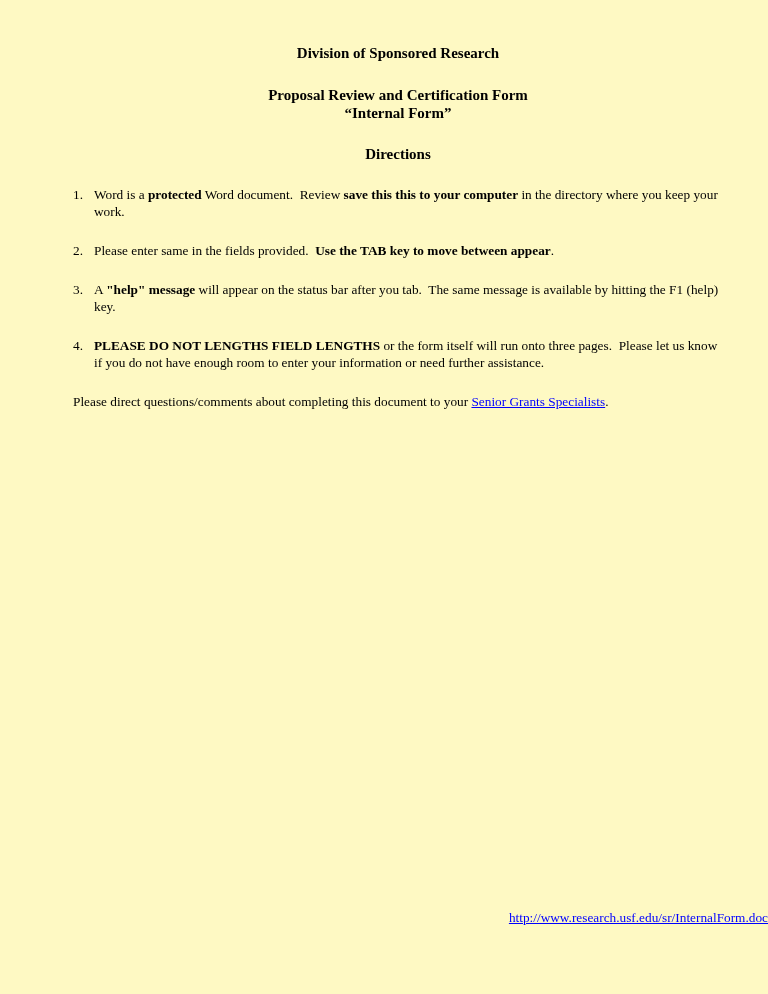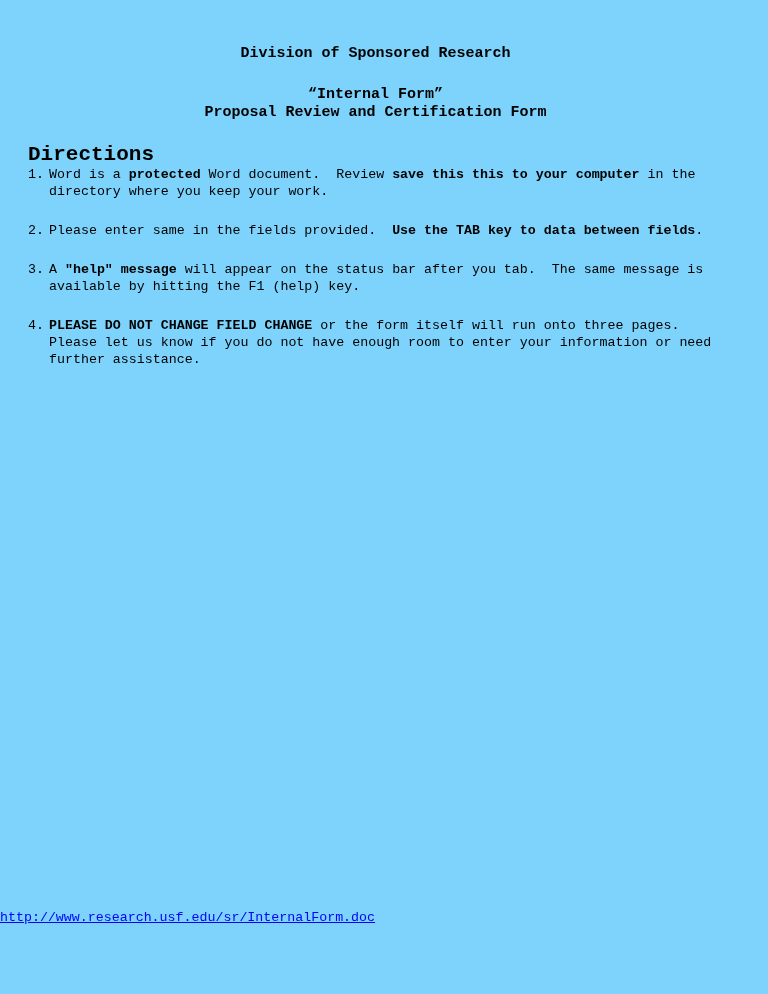--- a/index.html
+++ b/index.html
@@ -1,45 +1,46 @@
 <!DOCTYPE html>
 <html><head>
 <meta charset="utf-8">
 <style>
   html, body { margin: 0; padding: 0; background: #ffffff; }
   .page {
     position: relative;
     width: 768px;
     height: 994px;
-    background: #7dd3fc;
-    font-family: Liberation Mono, monospace;
+    background: #fef9c3;
+    font-family: Liberation Serif, serif;
     color: #000000;
     box-sizing: border-box;
-    padding: 45px 45px 0 28px;
+    padding: 45px 45px 0 73px;
     overflow: hidden;
   }
   .doc-title {
     text-align: center;
     font-weight: bold;
     font-size: 15px;
     line-height: 17px;
     margin: 0 0 24px 0;
   }
   .doc-subtitle {
     text-align: center;
     font-weight: bold;
     font-size: 15px;
     line-height: 18px;
     margin: 0 0 24px 0;
   }
   .directions-heading {
+    text-align: center;
     font-weight: bold;
-    font-size: 21px;
+    font-size: 15px;
     line-height: 17px;
-    margin: 0 0 3px 0;
+    margin: 0 0 23px 0;
   }
   .body-text { font-size: 13.3px; line-height: 17px; }
   .direction-item {
     display: flex;
     margin: 0 0 22px 0;
   }
   .direction-item .num {
     flex: 0 0 21px;
     white-space: pre;
   }
@@ -55,56 +56,57 @@
   a.doc-link, .footer-link {
     color: #0000ff;
     text-decoration: underline;
     cursor: pointer;
   }
   .doc-footer {
     position: absolute;
     left: 0;
     right: 0;
     top: 909px;
-    text-align: left;
+    text-align: right;
     font-size: 13.3px;
     line-height: 17px;
   }
 </style>
 </head>
 <body>
 
 <div class="page">
 
   <div class="doc-title">Division of Sponsored Research</div>
 
   <div class="doc-subtitle">
+    <div>Proposal Review and Certification Form</div>
     <div>“Internal Form”</div>
-    <div>Proposal Review and Certification Form</div>
   </div>
 
   <div class="directions-heading">Directions</div>
 
   <div class="body-text">
     <div class="direction-item">
       <span class="num">1.</span>
       <div class="item-text"><span>Word is a </span><span class="b">protected</span><span> Word document.  Review </span><span class="b">save this this to your computer</span><span> in the directory where you keep your work.</span></div>
     </div>
     <div class="direction-item">
       <span class="num">2.</span>
-      <div class="item-text"><span>Please enter same in the fields provided.  </span><span class="b">Use the TAB key to data between fields</span><span>.</span></div>
+      <div class="item-text"><span>Please enter same in the fields provided.  </span><span class="b">Use the TAB key to move between appear</span><span>.</span></div>
     </div>
     <div class="direction-item">
       <span class="num">3.</span>
       <div class="item-text"><span>A </span><span class="b">"help" message</span><span> will appear on the status bar after you tab.  The same message is available by hitting the F1 (help) key.</span></div>
     </div>
     <div class="direction-item">
       <span class="num">4.</span>
-      <div class="item-text"><span class="b">PLEASE DO NOT CHANGE FIELD CHANGE</span><span> or the form itself will run onto three pages.  Please let us know if you do not have enough room to enter your information or need further assistance.</span></div>
+      <div class="item-text"><span class="b">PLEASE DO NOT LENGTHS FIELD LENGTHS</span><span> or the form itself will run onto three pages.  Please let us know if you do not have enough room to enter your information or need further assistance.</span></div>
     </div>
   </div>
 
+  <p class="contact-paragraph body-text"><span>Please direct questions/comments about completing this document to your </span><a class="doc-link">Senior Grants Specialists</a><span>.</span></p>
 
   <div class="doc-footer">
     <a class="footer-link">http://www.research.usf.edu/sr/InternalForm.doc</a>
   </div>
 
 </div>
 
 </body></html>

